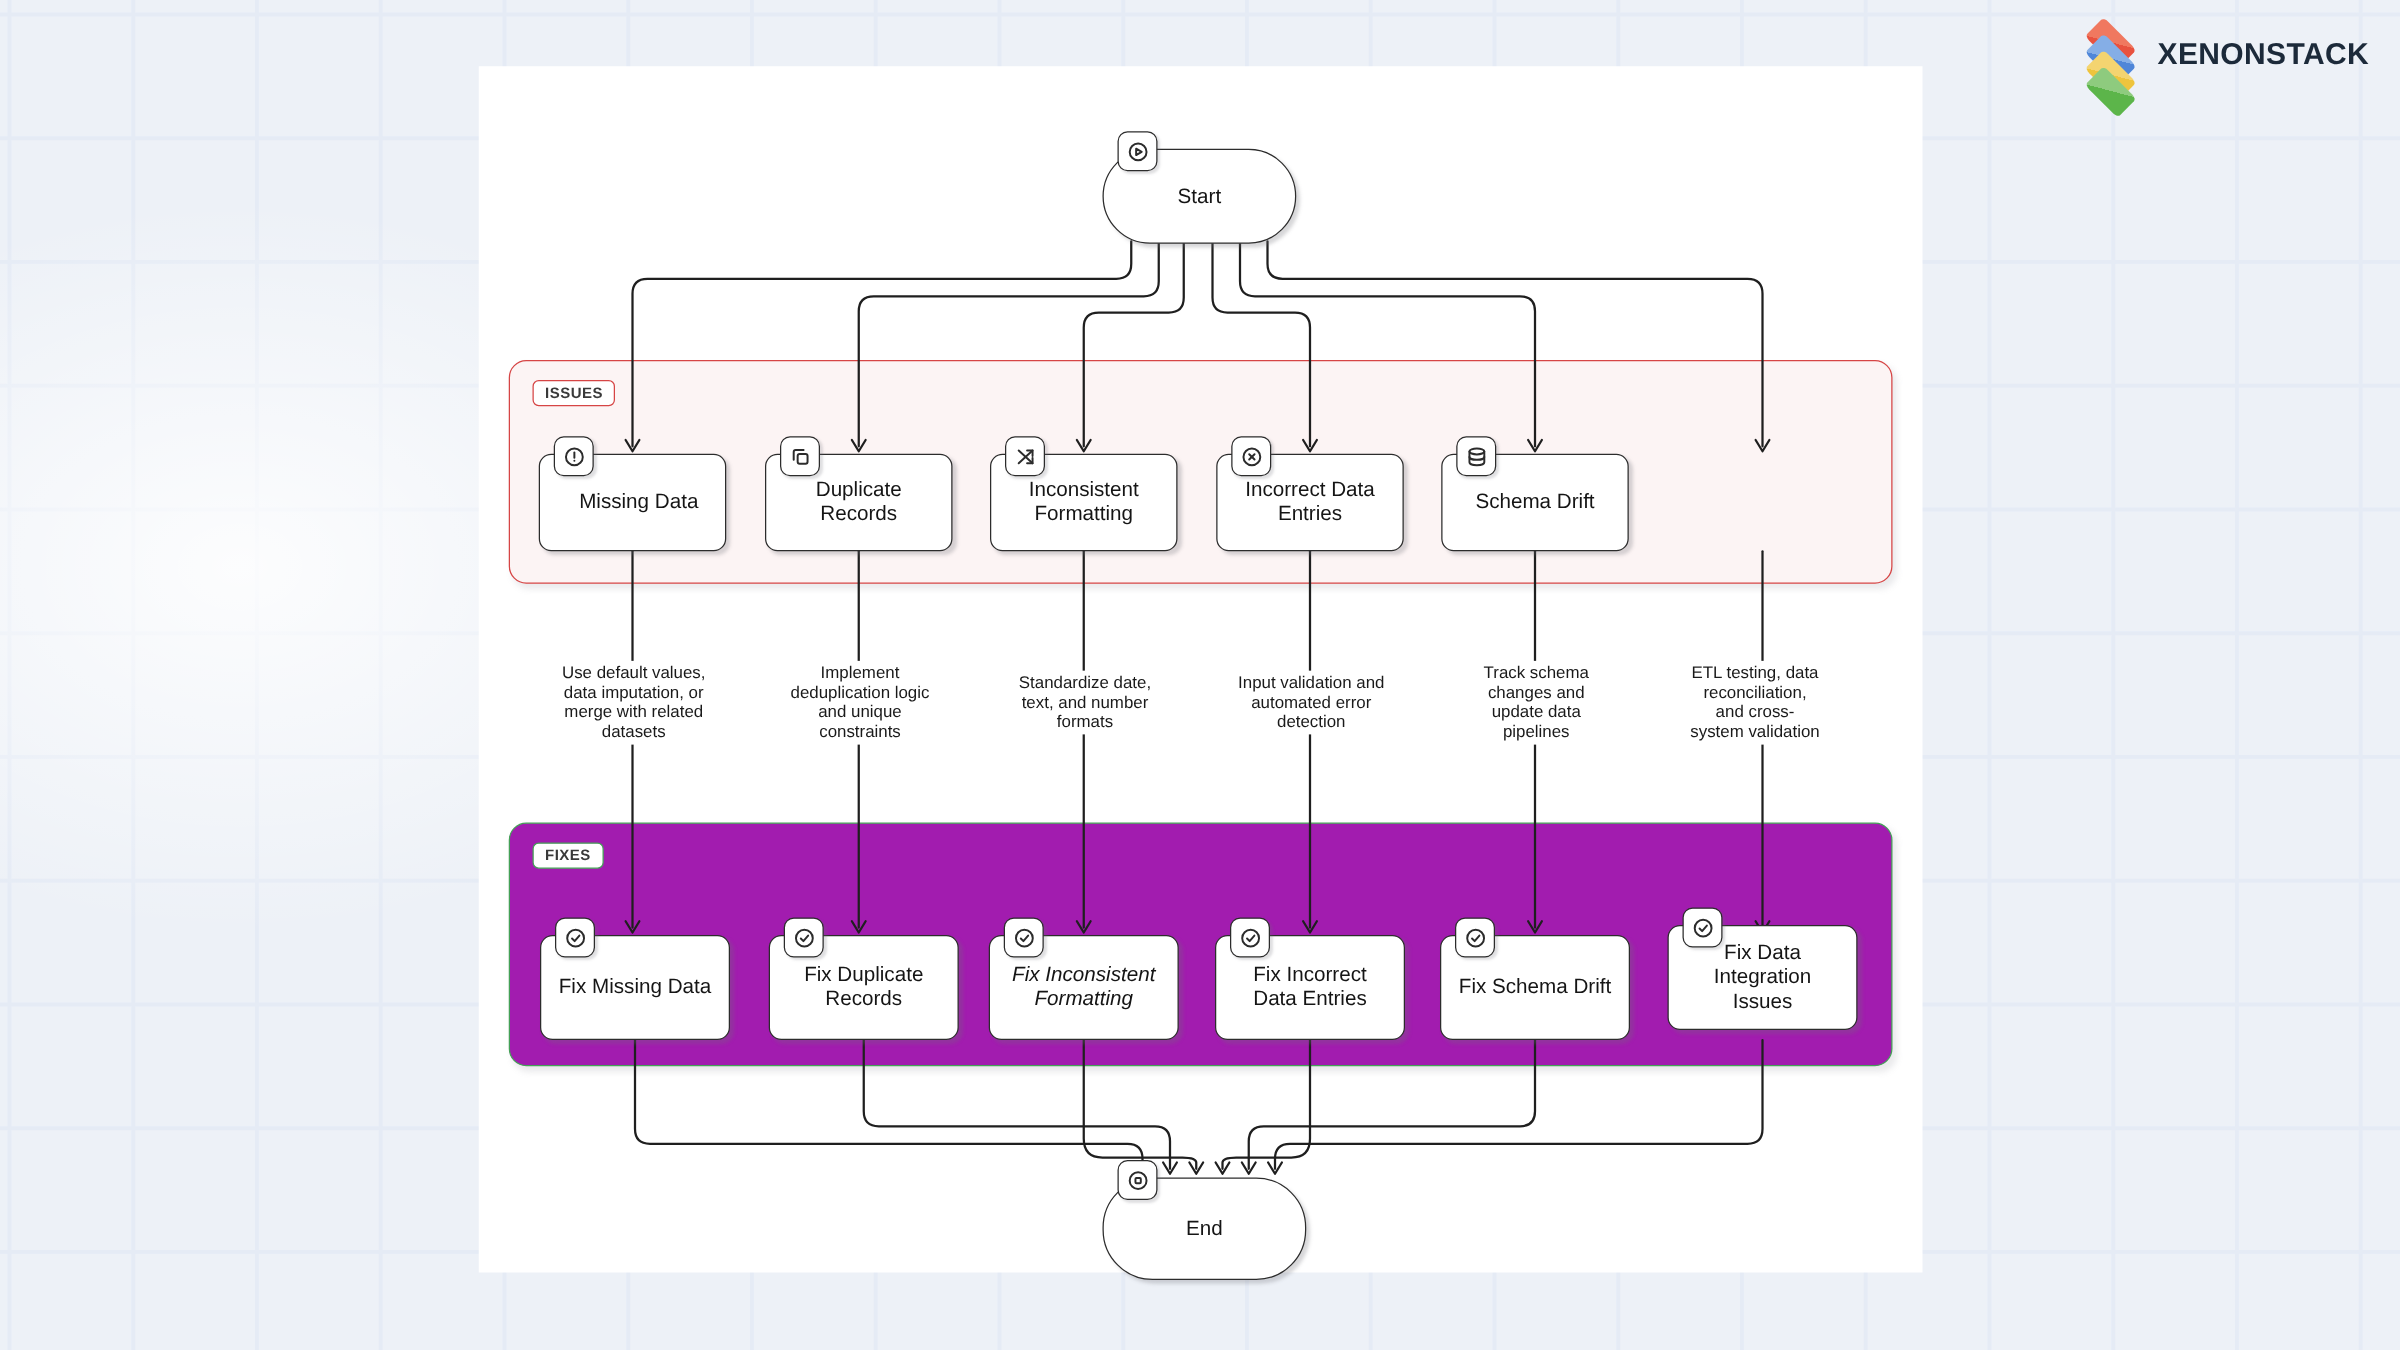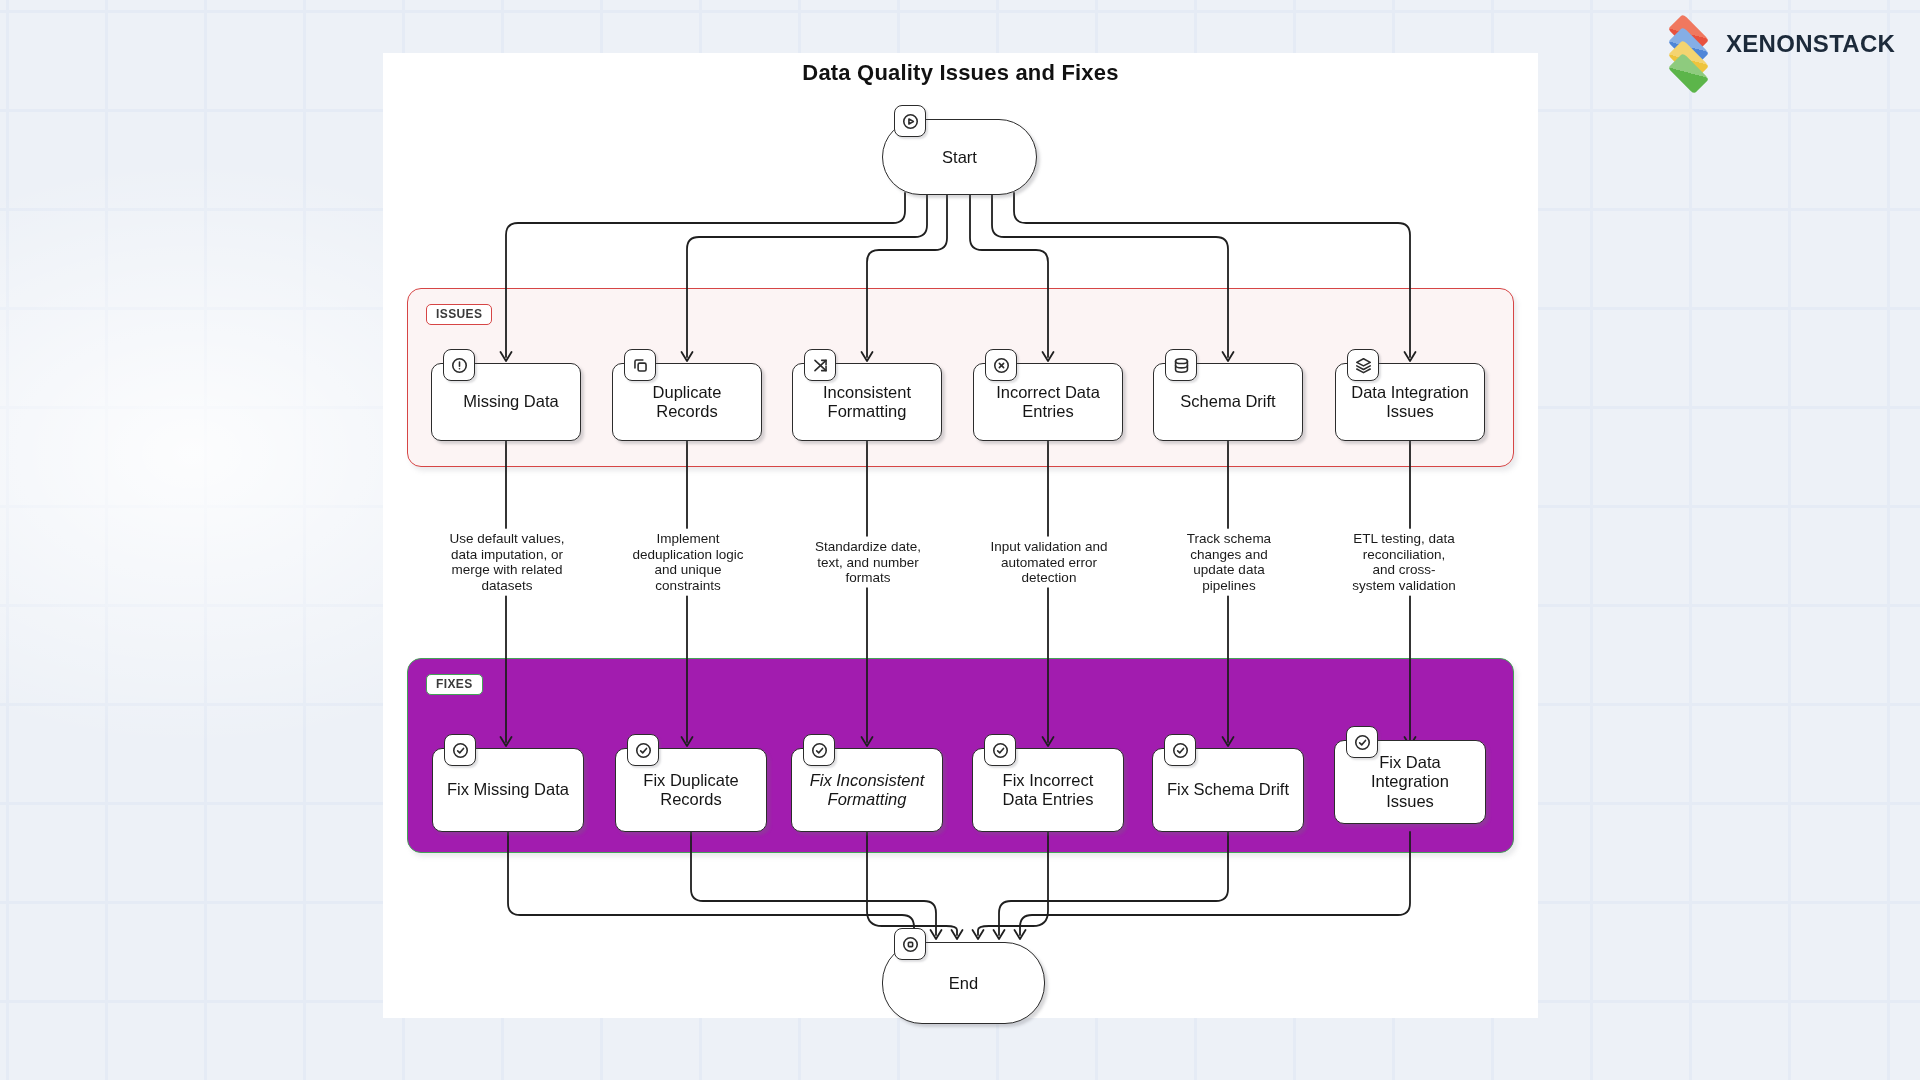--- a/index.html
+++ b/index.html
@@ -79,21 +79,20 @@
   }
 </style>
 </head>
 <body>
 
 <div class="page">
   <div class="grid-bg"></div>
   <div class="glow"></div>
   <div class="canvas"></div>
 
-  <div class="diagram-title">Data Quality Issues and Fixes</div>
 
   <div class="logo">
     <span>
       <span class="d" style="left:6px;top:6px;background:linear-gradient(135deg,#f0785f 48%,#e8523f 48%);"></span>
       <span class="d" style="left:6px;top:19px;background:linear-gradient(135deg,#85aee6 48%,#4f86d8 48%);"></span>
       <span class="d" style="left:6px;top:32px;background:linear-gradient(135deg,#f4d470 48%,#eec43d 48%);"></span>
       <span class="d" style="left:6px;top:45px;background:linear-gradient(135deg,#8ecb7e 48%,#5cb54a 48%);"></span>
     </span>
     <span class="logo-text">XENONSTACK</span>
   </div>
@@ -200,30 +199,20 @@
   <div class="node" style="left:1153px;top:363px;width:150px;height:78px;">
     <span class="badge">
       <svg viewBox="0 0 24 24">
           <ellipse cx="12" cy="6.5" rx="7.5" ry="3"></ellipse>
           <path d="M4.5 6.5 v11 c0 1.7 3.4 3 7.5 3 s7.5 -1.3 7.5 -3 v-11"></path>
           <path d="M4.5 12 c0 1.7 3.4 3 7.5 3 s7.5 -1.3 7.5 -3"></path>
         </svg>
     </span>
     <span>Schema Drift</span>
   </div>
-  <div class="node" style="left:1335px;top:363px;width:150px;height:78px;">
-    <span class="badge">
-      <svg viewBox="0 0 24 24">
-          <path d="M12 3.5 L20.5 8 L12 12.5 L3.5 8 Z"></path>
-          <path d="M3.5 12.5 L12 17 L20.5 12.5"></path>
-          <path d="M3.5 16.5 L12 21 L20.5 16.5"></path>
-        </svg>
-    </span>
-    <span>Data Integration Issues</span>
-  </div>
 
   <div class="remedy" style="left:448px;top:562px;">Use default values, data imputation, or merge with related datasets</div>
   <div class="remedy" style="left:629px;top:562px;">Implement deduplication logic and unique constraints</div>
   <div class="remedy" style="left:809px;top:562px;text-align:center;">Standardize date, text, and number formats</div>
   <div class="remedy" style="left:990px;top:562px;">Input validation and automated error detection</div>
   <div class="remedy" style="left:1170px;top:562px;">Track schema changes and update data pipelines</div>
   <div class="remedy" style="left:1352px;top:562px;width:104px;">ETL testing, data reconciliation, and cross-system validation</div>
 
   <div class="node" style="left:432px;top:748px;width:152px;height:84px;">
     <span class="badge">

